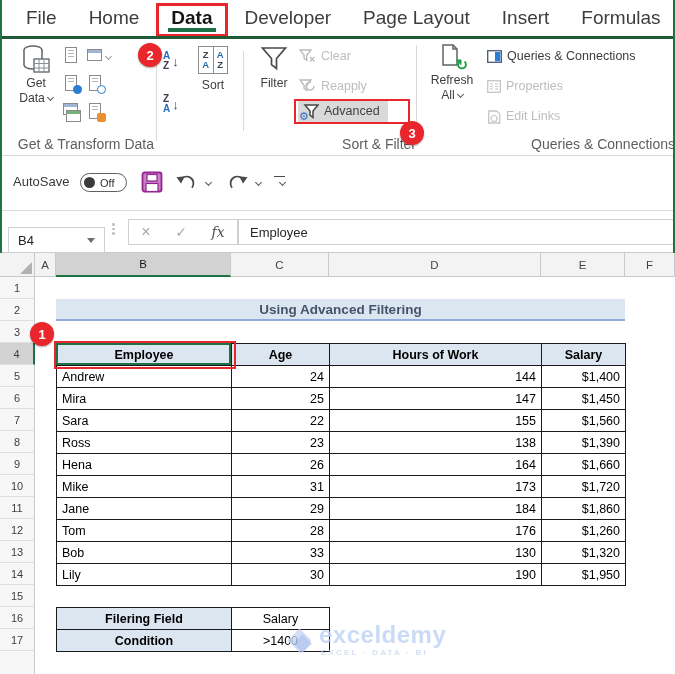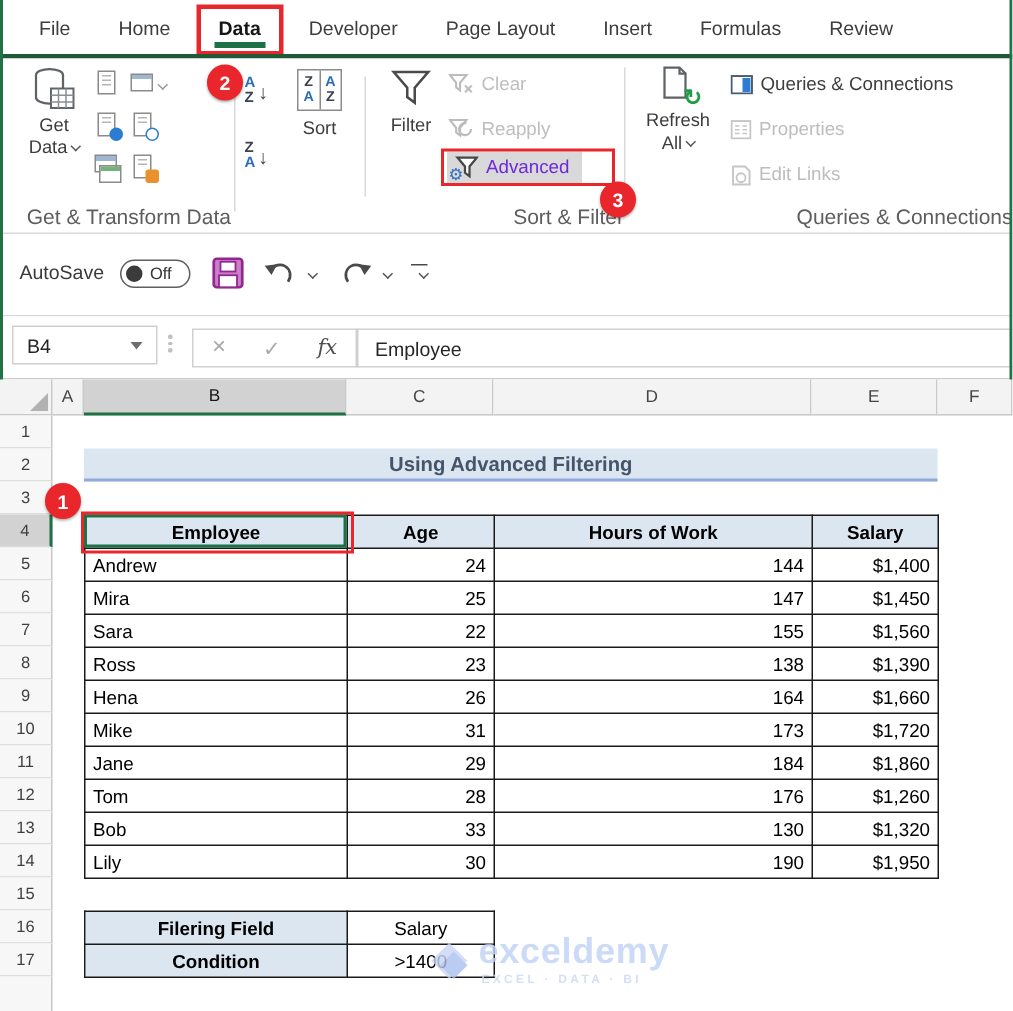--- a/index.html
+++ b/index.html
@@ -7,21 +7,21 @@
   body { font-family:"Liberation Sans", sans-serif; background:#fff; position:relative; overflow:hidden; }
 
   
   .edge { position:absolute; top:0; width:2px; height:253px; background:#217346; z-index:9; }
   .edge.l { left:0; } .edge.r { right:0; }
 
   
   .tabbar { position:absolute; left:0; top:0; width:675px; height:36px; background:#fff;
             display:flex; align-items:stretch; padding-left:12px; gap:4px; }
   .tabsep { position:absolute; left:0; top:36px; width:675px; height:3px; background:#1d5a35; }
-  .tab { padding:16px 14px; font-size:13px; color:#3d3d3d; display:flex; align-items:center; position:relative; white-space:nowrap; }
+  .tab { padding:16px 14px; font-size:19px; color:#3d3d3d; display:flex; align-items:center; position:relative; white-space:nowrap; }
   .tab.active { font-weight:bold; color:#161616; }
   .tab.active .green-bar { position:absolute; left:11px; right:11px; bottom:4px; height:4px; background:#1e7145; }
   .tab.active .red-frame { position:absolute; left:-1px; right:-1px; top:3px; bottom:-1px; border:3px solid #e8262b; }
 
   
   .ribbon { position:absolute; left:0; top:39px; width:675px; height:117px; background:#fff; border-bottom:1px solid #d9d9d9; }
   .ribbon .abs { position:absolute; }
   .vsep { position:absolute; width:1px; background:#d9d9d9; }
   .bigbtn { display:flex; flex-direction:column; align-items:center; text-align:center; cursor:default; }
   .btn-label { font-size:12.2px; color:#3d3d3d; line-height:15px; white-space:nowrap; }
@@ -56,21 +56,21 @@
   .qat .abs { position:absolute; }
   .toggle { width:47px; height:19px; border:1.5px solid #5f5f5f; border-radius:10px; display:flex; align-items:center;
             padding:0 5px 0 3px; gap:5px; background:#fff; }
   .toggle .knob { width:11px; height:11px; border-radius:50%; background:#3b3b3b; }
   .toggle .state { font-size:11px; color:#333; }
   .qat-txt { font-size:13px; color:#3a3a3a; }
 
   
   .fbar { position:absolute; left:0; top:211px; width:675px; height:42px; background:#fff; border-bottom:1px solid #c9c9c9; }
   .fbar .abs { position:absolute; }
-  .namebox { left:8px; top:6px; width:97px; height:26px; border:1px solid #d0d0d0; display:flex; align-items:center;
+  .namebox { left:8px; top:16px; width:97px; height:26px; border:1px solid #d0d0d0; display:flex; align-items:center;
              font-size:13px; color:#262626; padding-left:9px; }
   .namebox .tri { position:absolute; right:9px; width:0; height:0; border-left:4px solid transparent;
                   border-right:4px solid transparent; border-top:5px solid #6d6d6d; }
   .fdots { left:112px; top:12px; display:flex; flex-direction:column; gap:2px; }
   .fdots i { width:2.5px; height:2.5px; border-radius:50%; background:#c0c0c0; }
   .fbtns { left:128px; top:8px; width:110px; height:26px; border:1px solid #d0d0d0; display:flex; align-items:center;
            justify-content:space-around; }
   .fx-x { font-size:16px; color:#a8a8a8; } .fx-ck { font-size:14px; color:#a8a8a8; }
   .fx-fx { font-family:"DejaVu Serif", serif; font-style:italic; font-size:14px; color:#4f4f4f; }
   .fvalue { left:238px; top:8px; right:0; height:26px; border:1px solid #d0d0d0; border-right:none;
@@ -275,21 +275,21 @@
     <span class="btn-label">Reapply</span>
   </div>
 
   <div class="abs rowbtn" style="left:298px; top:62px; height:21px; background:#d9d9d9; padding:0 8px 0 4px;">
     <span style="position:relative;">
       <svg width="17" height="15" viewBox="0 0 17 15">
         <path d="M3 1 h13 l-5 6 v6.5 l-3 -2.3 v-4.2z" fill="#fff" stroke="#474747" stroke-width="1.5"></path>
       </svg>
       <span style="position:absolute; left:-3px; bottom:-4px; font-size:11px; color:#2f6fbe;">⚙</span>
     </span>
-    <span class="btn-label" style="color:#6d28d9;">Advanced</span>
+    <span class="btn-label" style="color:#404040;">Advanced</span>
   </div>
 
   <div class="vsep" style="left:416px; top:6px; height:96px;"></div>
 
   <div class="abs bigbtn" style="left:424px; top:5px; width:56px;">
     <span style="position:relative;">
       <svg width="22" height="27" viewBox="0 0 22 27">
         <path d="M2 1 h10 l4 4 v16 h-14 z" fill="#fff" stroke="#5f6368" stroke-width="1.5"></path>
         <path d="M12 1 v4 h4" fill="none" stroke="#5f6368" stroke-width="1.5"></path>
       </svg>

